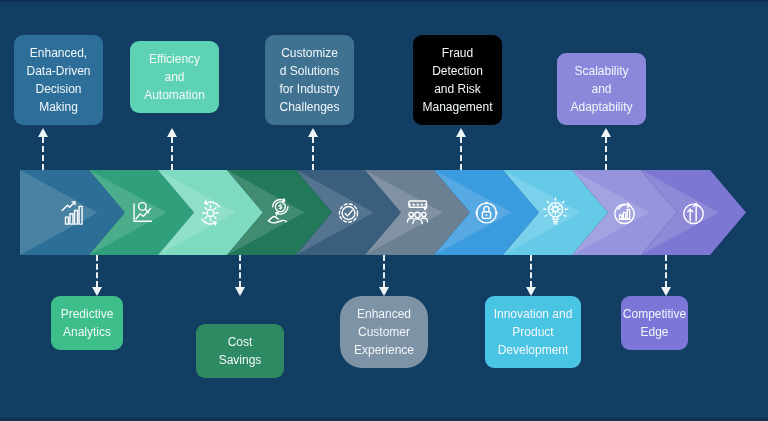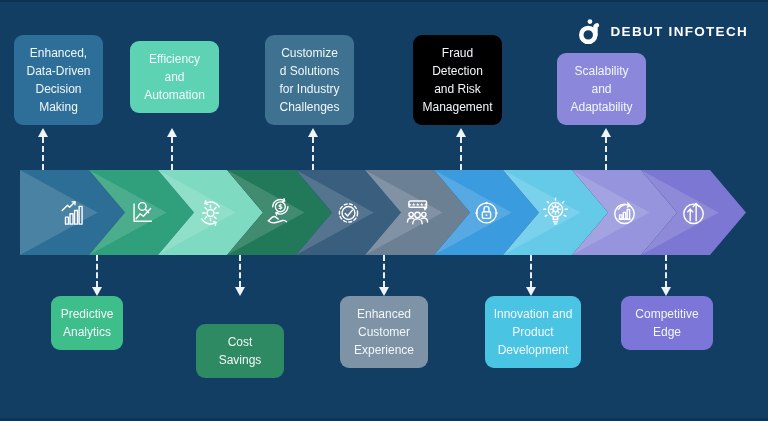--- a/index.html
+++ b/index.html
@@ -43,30 +43,20 @@
     display:flex; align-items:center; justify-content:center;
   }
   .seg .icon svg{width:46px; height:46px; display:block;}
   .bottom-shade{position:absolute; left:0; right:0; bottom:0; height:5px; background:rgba(0,0,0,0.14);}
 </style>
 </head>
 <body>
 
 <div class="stage">
 
-  <div class="logo">
-    <svg width="27" height="27" viewBox="0 0 24 24">
-      <g fill="none" stroke="#FFFFFF" stroke-width="4" stroke-linecap="round">
-        <circle cx="10" cy="15" r="6.2"></circle>
-        <path d="M16.4 15V8.2c0-.9.5-1.5 1.3-1.7"></path>
-      </g>
-      <circle cx="11.5" cy="3.2" r="2.1" fill="#FFFFFF"></circle>
-    </svg>
-    <span class="brand">DEBUT INFOTECH</span>
-  </div>
 
   <div id="top-layer">
       <div class="box" style="left: 14px; bottom: 298px; background: rgb(46, 111, 154);">Enhanced,
 Data-Driven
 Decision
 Making</div>
       <div class="connector up" style="left: 38px; top: 126px; height: 42px;">
         <span class="head"></span>
         <span class="dash"></span>
       </div>
@@ -229,35 +219,35 @@
       <div class="connector down" style="left: 92px; top: 253px; height: 41px;">
         <span class="dash"></span>
         <span class="head"></span>
       </div>
       <div class="box" style="left: 196px; top: 294px; width: 88px; background: rgb(46, 138, 98); margin-top: 28px;">Cost
 Savings</div>
       <div class="connector down" style="left: 235px; top: 253px; height: 41px;">
         <span class="dash"></span>
         <span class="head"></span>
       </div>
-      <div class="box" style="left: 340px; top: 294px; width: 88px; background: rgb(126, 147, 166);">Enhanced
+      <div class="box" style="left: 340px; top: 294px; width: 88px; background: rgb(126, 147, 166); border-radius: 22px;">Enhanced
 Customer
 Experience</div>
       <div class="connector down" style="left: 379px; top: 253px; height: 41px;">
         <span class="dash"></span>
         <span class="head"></span>
       </div>
       <div class="box" style="left: 485px; top: 294px; width: 96px; background: rgb(74, 196, 227);">Innovation and
 Product
 Development</div>
       <div class="connector down" style="left: 526px; top: 253px; height: 41px;">
         <span class="dash"></span>
         <span class="head"></span>
       </div>
-      <div class="box" style="left: 621px; top: 294px; width: 92px; background: rgb(123, 118, 215);">Competitive
+      <div class="box" style="left: 621px; top: 294px; width: 67px; background: rgb(123, 118, 215);">Competitive
 Edge</div>
       <div class="connector down" style="left: 661px; top: 253px; height: 41px;">
         <span class="dash"></span>
         <span class="head"></span>
       </div>
     </div>
 
   <div class="bottom-shade"></div>
 </div>
 

